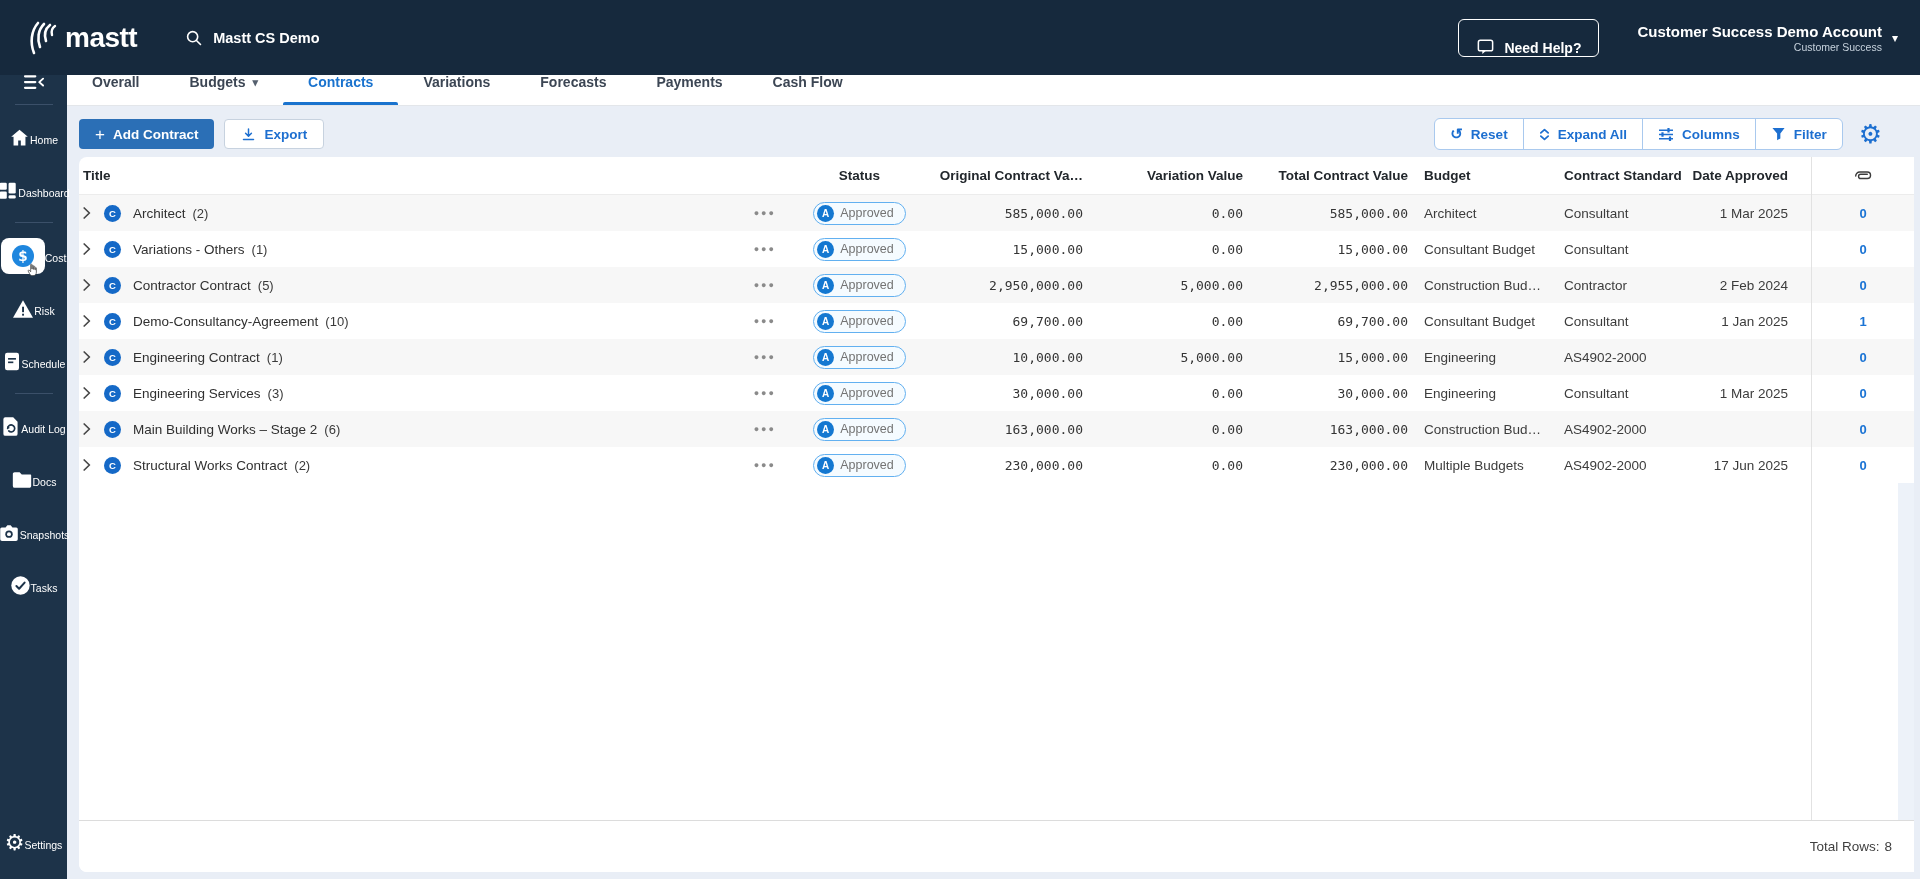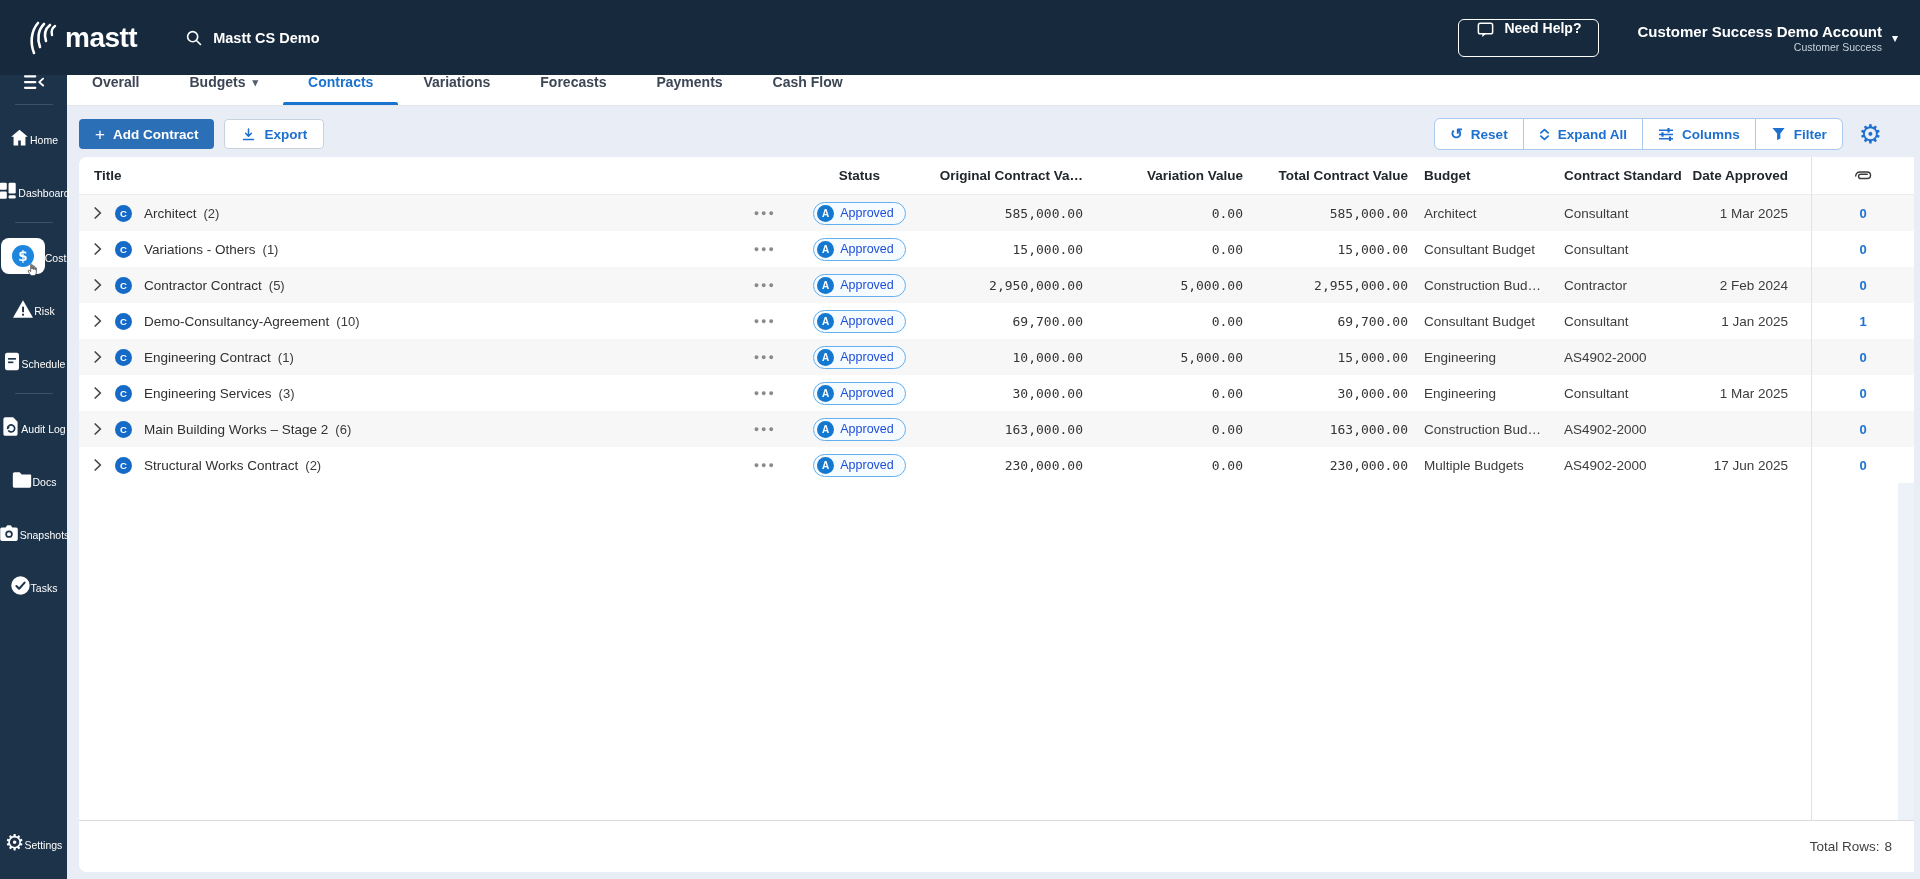--- a/index.html
+++ b/index.html
@@ -7,21 +7,21 @@
   body { position:relative; background:#e9eef6; font-family:"Liberation Sans", sans-serif; }
 
   
   .topbar { position:absolute; top:0; left:0; right:0; height:75px; background:#16293d;
             display:flex; align-items:center; z-index:30; }
   .logo { display:flex; align-items:center; gap:7px; margin-left:28px; cursor:pointer; }
   .logo-word { color:#fff; font-size:28px; font-weight:700; letter-spacing:-0.5px; }
   .project { display:flex; align-items:center; gap:10px; margin-left:48px; color:#fff;
              font-size:14.5px; font-weight:700; cursor:pointer; }
   .topbar-right { margin-left:auto; display:flex; align-items:center; margin-right:22px; }
-  .need-help { display:flex; align-items:flex-start; gap:9px; border:1.5px solid #fff; border-radius:6px;
+  .need-help { display:flex; align-items:flex-end; gap:9px; border:1.5px solid #fff; border-radius:6px;
                background:transparent; color:#fff; font-size:14px; font-weight:700;
                height:38px; padding:0 17px; cursor:pointer; font-family:inherit; }
   .account { display:flex; align-items:center; margin-left:38px; cursor:pointer; }
   .acct-text { text-align:right; }
   .acct-name { color:#fff; font-size:15px; font-weight:700; line-height:17px; }
   .acct-role { color:#c7d2dd; font-size:10.5px; margin-top:1px; }
   .acct-caret { color:#fff; font-size:12px; margin-left:10px; }
 
   
   .sidebar { position:absolute; top:59px; left:0; bottom:0; width:67px; background:#1d3349;
@@ -67,21 +67,21 @@
   .gear-btn { margin-left:16px; color:#1d6fd0; font-size:26px; line-height:1; cursor:pointer; }
 
   
   .card { position:absolute; top:51px; left:12px; right:6px; bottom:7px; background:#fff;
           border-radius:8px 0 0 8px; overflow:hidden; }
   .thead { display:flex; height:38px; align-items:center; border-bottom:1px solid #ececec;
            font-size:13.5px; font-weight:700; color:#22272c; }
   .trow { display:flex; height:36px; align-items:center; cursor:pointer; }
   .trow.alt { background:#f7f7f7; }
   .cell { flex:0 0 auto; display:flex; align-items:center; }
-  .c-title { width:713px; padding-left:15px; }
+  .c-title { width:713px; padding-left:4px; }
   .c-status { width:135px; justify-content:center; }
   .c-orig { width:170px; justify-content:flex-end; padding-right:14px; }
   .c-var { width:160px; justify-content:flex-end; padding-right:14px; }
   .c-total { width:165px; justify-content:flex-end; padding-right:14px; }
   .c-budget { width:140px; padding-left:2px; }
   .c-std { width:130px; padding-left:2px; }
   .c-date { width:120px; justify-content:flex-end; padding-right:24px; }
   .c-att { width:102px; justify-content:center; }
   .num { font-family:"DejaVu Sans Mono", monospace; font-size:13px; color:#343434; }
   .txt { font-size:13.5px; color:#3c3c3c; }
@@ -90,21 +90,21 @@
             font-size:9.5px; font-weight:700; display:flex; align-items:center; justify-content:center;
             margin-right:12px; flex:none; }
   .title-lbl { font-size:13.5px; color:#303030; }
   .title-cnt { font-size:13px; color:#3a3a3a; margin-left:7px; }
   .dots { margin-left:auto; margin-right:16px; color:#8a8a8a; font-size:9px; letter-spacing:2px;
           cursor:pointer; }
   .badge { display:flex; align-items:center; gap:6px; border:1px solid #62b0f0; background:#f5fbff;
            border-radius:12px; height:23px; padding:0 11px 0 3px; }
   .badge .a-circ { width:17px; height:17px; border-radius:50%; background:#1478d1; color:#fff;
                    font-size:10px; font-weight:700; display:flex; align-items:center; justify-content:center; }
-  .badge .b-lbl { color:#1d4ed8; font-size:12.5px; font-weight:400; }
+  .badge .b-lbl { color:#737373; font-size:12.5px; font-weight:400; }
   .att-count { color:#1a73d4; font-size:13px; font-weight:700; cursor:pointer; }
   .v-sep { position:absolute; top:0; bottom:52px; right:102px; width:1px; background:#e2e2e2; }
   .gutter { position:absolute; top:326px; bottom:52px; right:0; width:16px; background:#edf2f9; }
   .tfoot { position:absolute; left:0; right:0; bottom:0; height:52px; border-top:1px solid #dcdcdc;
            background:#fff; display:flex; align-items:center; justify-content:flex-end;
            padding-right:22px; font-size:13.5px; color:#3f3f3f; gap:5px; }
 </style>
 </head>
 <body>
 

